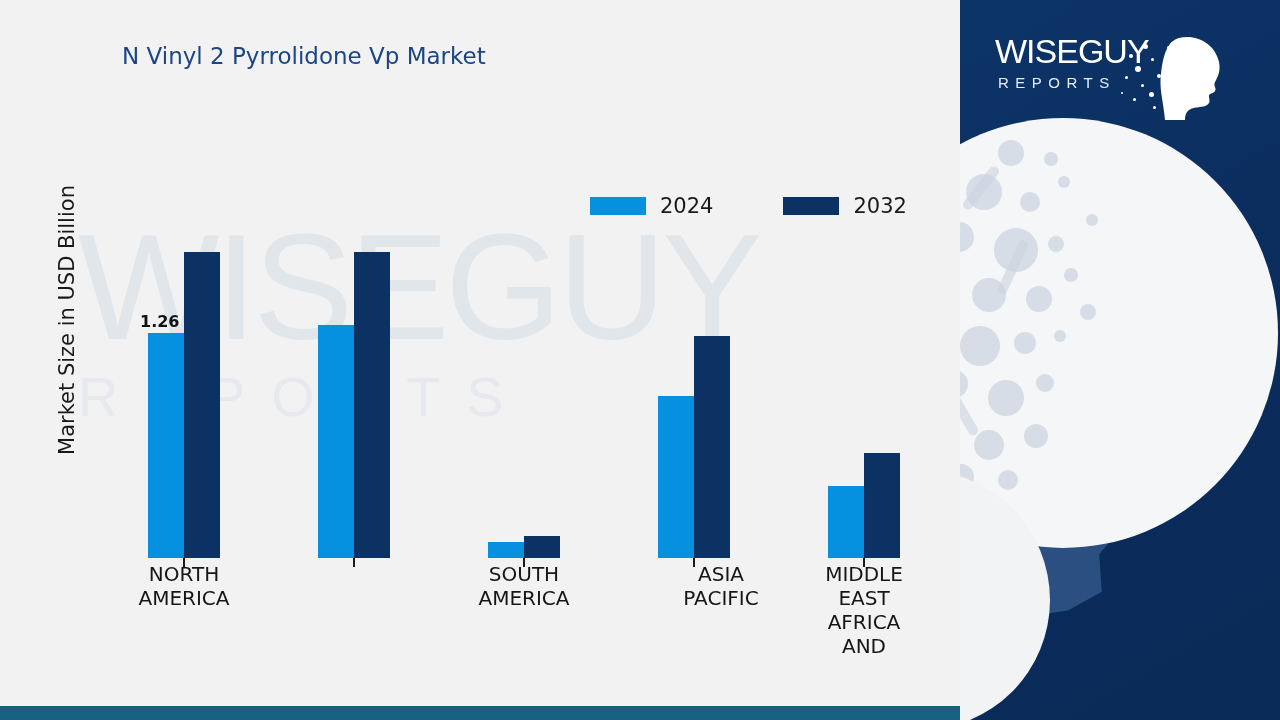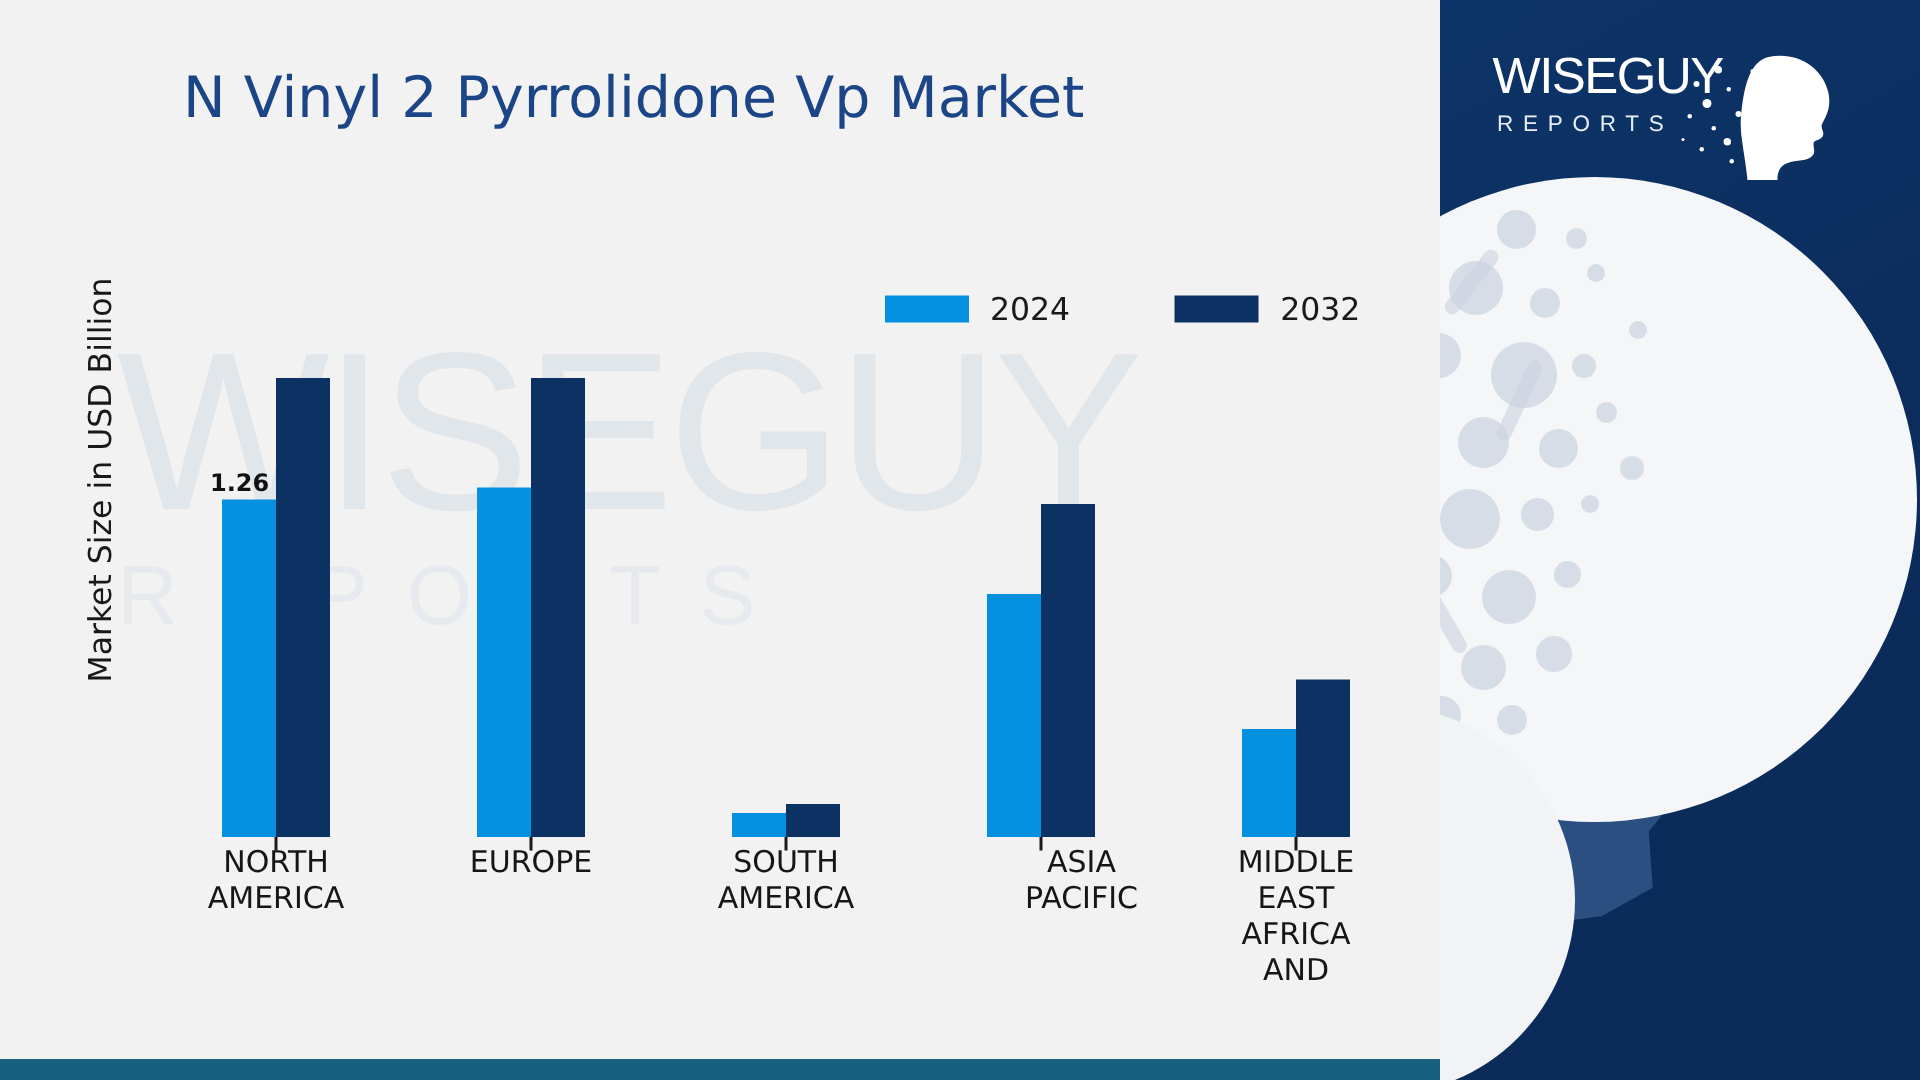--- a/index.html
+++ b/index.html
@@ -73,21 +73,21 @@
   .wm-sub{
     font-family:"Liberation Sans", sans-serif;
     font-size:56px;font-weight:400;letter-spacing:26px;
     color:#e4e8ed;opacity:.85;line-height:58px;white-space:nowrap;margin-top:6px;
   }
 
   
   .title{
     position:absolute;left:122px;top:43px;
     font-family:"DejaVu Sans", sans-serif;
-    font-size:38px;font-weight:400;color:#1b4586;white-space:nowrap;
+    font-size:23px;font-weight:400;color:#1b4586;white-space:nowrap;
   }
 
   
   .chart-area{position:absolute;left:0;top:0;width:960px;height:706px;}
   .y-axis-label{
     position:absolute;left:-88px;top:308px;width:310px;
     transform:rotate(-90deg);transform-origin:center center;
     text-align:center;
     font-family:"DejaVu Sans", sans-serif;font-size:21px;color:#18181a;
     white-space:nowrap;
@@ -147,23 +147,20 @@
         <div class="bar-label" style="left: 140px; top: 312.184px;">1.26</div>
         <div class="bar" style="left: 184px; width: 36px; height: 306px; top: 252px; bottom: auto; background: rgb(12, 50, 99);"></div>
         <div class="baseline-tick" style="left: 183px;"></div>
         <div class="cat-label" style="left: 94px; width: 180px;">
           <div>NORTH</div>
           <div>AMERICA</div>
         </div>
         <div class="bar" style="left: 318px; width: 36px; height: 232.622px; top: 325.378px; bottom: auto; background: rgb(5, 145, 223);"></div>
         <div class="bar" style="left: 354px; width: 36px; height: 306px; top: 252px; bottom: auto; background: rgb(12, 50, 99);"></div>
         <div class="baseline-tick" style="left: 353px;"></div>
-        <div class="cat-label" style="left: 264px; width: 180px;">
-          <div>EUROPE</div>
-        </div>
         <div class="bar" style="left: 488px; width: 36px; height: 15.6122px; top: 542.388px; bottom: auto; background: rgb(5, 145, 223);"></div>
         <div class="bar" style="left: 524px; width: 36px; height: 21.8571px; top: 536.143px; bottom: auto; background: rgb(12, 50, 99);"></div>
         <div class="baseline-tick" style="left: 523px;"></div>
         <div class="cat-label" style="left: 434px; width: 180px;">
           <div>SOUTH</div>
           <div>AMERICA</div>
         </div>
         <div class="bar" style="left: 658px; width: 36px; height: 162.367px; top: 395.633px; bottom: auto; background: rgb(5, 145, 223);"></div>
         <div class="bar" style="left: 694px; width: 36px; height: 221.694px; top: 336.306px; bottom: auto; background: rgb(12, 50, 99);"></div>
         <div class="baseline-tick" style="left: 693px;"></div>

